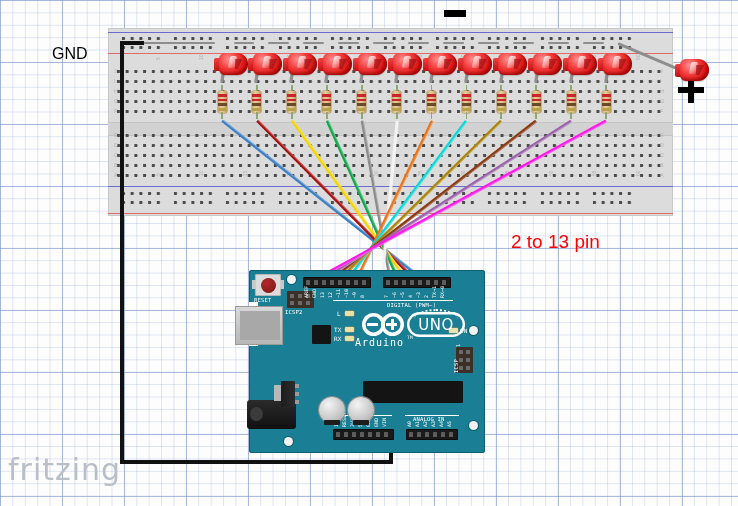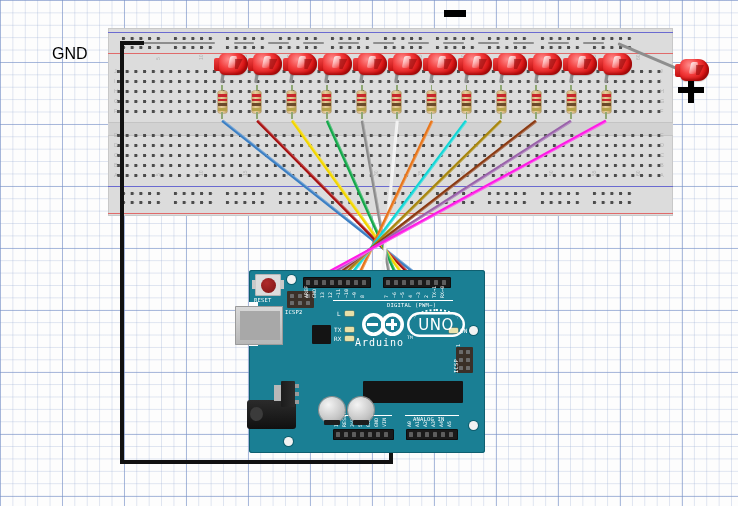--- a/index.html
+++ b/index.html
@@ -808,23 +808,25 @@
     </div>
     <div class="silk" style="left:120px;top:74px;font-size:10px;letter-spacing:1px;">Arduino</div>
     <div class="silk" style="left:172px;top:72px;font-size:4.5px;">TM</div>
     <div class="uno-badge" style="left:172px;top:49px;">
       <span>UNO</span>
     </div>
     <div class="dashed-arc" style="left:179px;top:46px;"></div>
   </div>
 
   <div class="label-gnd" style="left:52px;top:45px;">GND</div>
+  <div class="annot" style="left:511px;top:231px;font-size:19px;">2 to 13 pin</div>
 
   <div class="sym-wrap" style="left:444px;top:10px;">
     <div class="minus-sym" style="left:0;top:0;width:22px;height:7px;"></div>
   </div>
 
   <div class="sym-wrap" style="left:678px;top:77px;">
     <div class="plus-sym" style="position:absolute;left:0;top:10px;width:26px;height:6px;"></div>
     <div class="plus-sym" style="position:absolute;left:10px;top:0;width:6px;height:26px;"></div>
   </div>
 
+  <div class="fritzing">fritzing</div>
 </div>
 
 </body></html>

